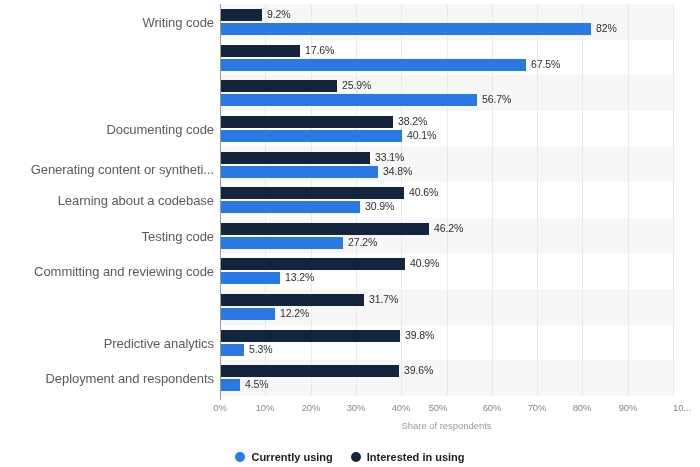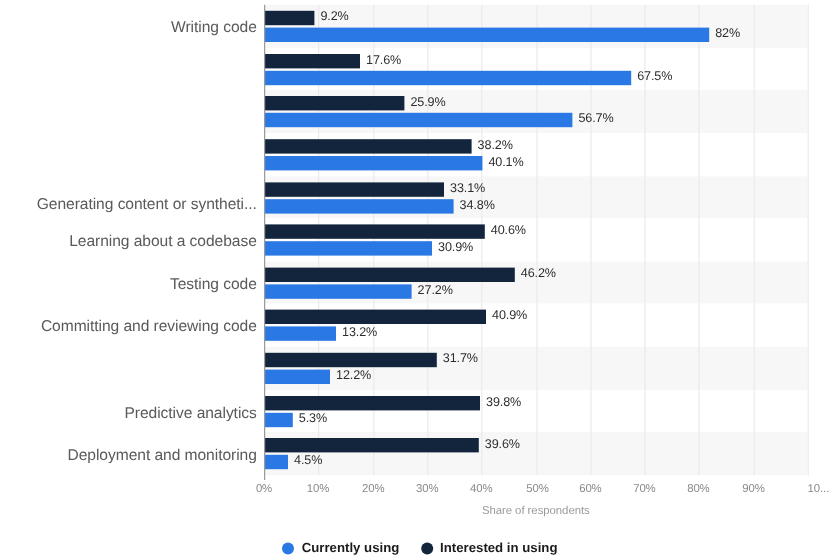--- a/index.html
+++ b/index.html
@@ -220,35 +220,36 @@
       <div class="bar dark" style="top: 361.364px; width: 179px; background: rgb(19, 37, 60);"></div>
       <div class="bar-value" style="top: 360.364px; left: 184px;">39.6%</div>
       <div class="bar blue" style="top: 375.364px; width: 20px; background: rgb(42, 120, 228);"></div>
       <div class="bar-value" style="top: 374.364px; left: 25px;">4.5%</div>
     </div>
 
   <div class="axis-line"></div>
 
   <div class="cat-labels" id="cat-labels">
       <div class="cat-label" style="top: 10.8182px;">Writing code</div>
+      <div class="cat-label" style="top: 117.727px;">Documenting code</div>
       <div class="cat-label" style="top: 158px;">Generating content or syntheti...</div>
       <div class="cat-label" style="top: 189px;">Learning about a codebase</div>
       <div class="cat-label" style="top: 224.636px;">Testing code</div>
       <div class="cat-label" style="top: 260.273px;">Committing and reviewing code</div>
       <div class="cat-label" style="top: 331.545px;">Predictive analytics</div>
-      <div class="cat-label" style="top: 367.182px;">Deployment and monitoring</div>
+      <div class="cat-label" style="top: 367.182px;">Deployment and respondents</div>
     </div>
 
   <div id="xticks">
       <div class="xtick" style="left: 220px;">0%</div>
       <div class="xtick" style="left: 265px;">10%</div>
       <div class="xtick" style="left: 311px;">20%</div>
       <div class="xtick" style="left: 356px;">30%</div>
       <div class="xtick" style="left: 401px;">40%</div>
-      <div class="xtick" style="left: 448px; text-align: right;">50%</div>
+      <div class="xtick" style="left: 438px; text-align: right;">50%</div>
       <div class="xtick" style="left: 492px;">60%</div>
       <div class="xtick" style="left: 537px;">70%</div>
       <div class="xtick" style="left: 582px;">80%</div>
       <div class="xtick" style="left: 628px;">90%</div>
       <div class="xtick truncated" style="left: 673px;">10...</div>
     </div>
 
   <div class="x-axis-title">Share of respondents</div>
 
   <div class="legend" id="legend">

